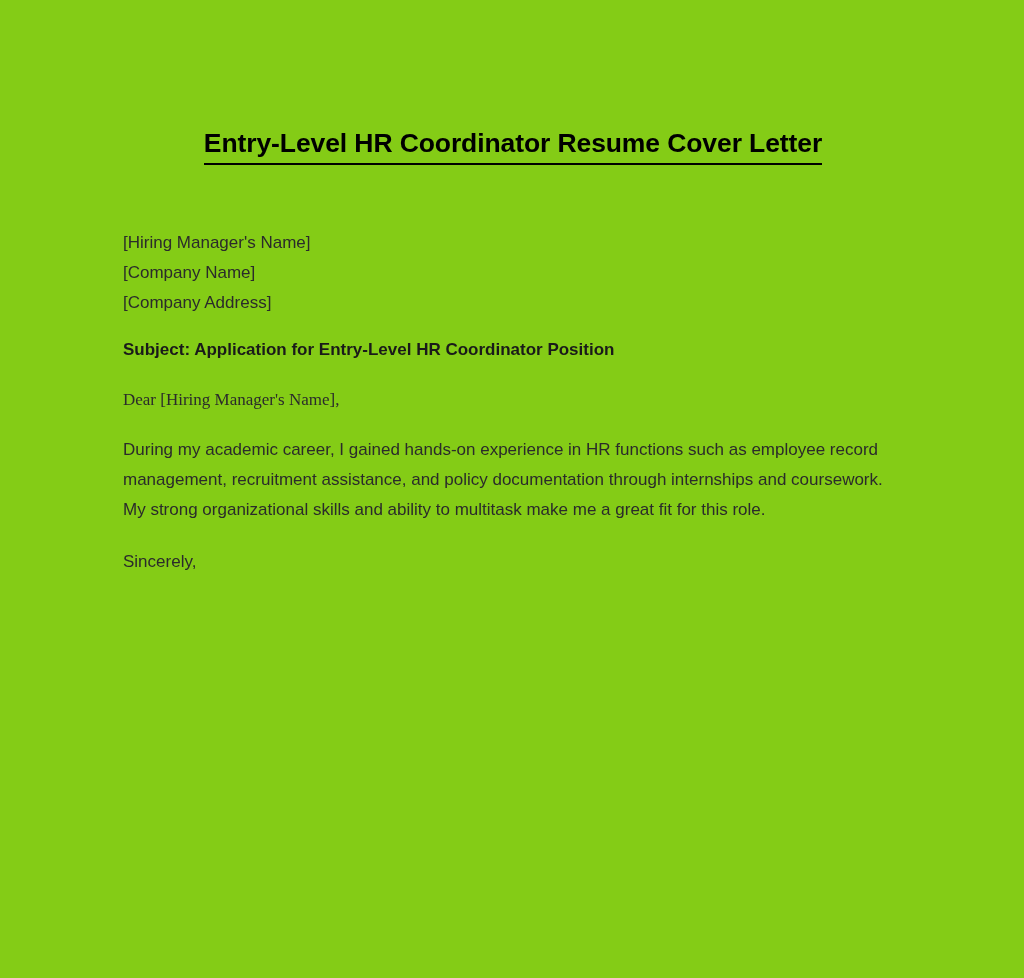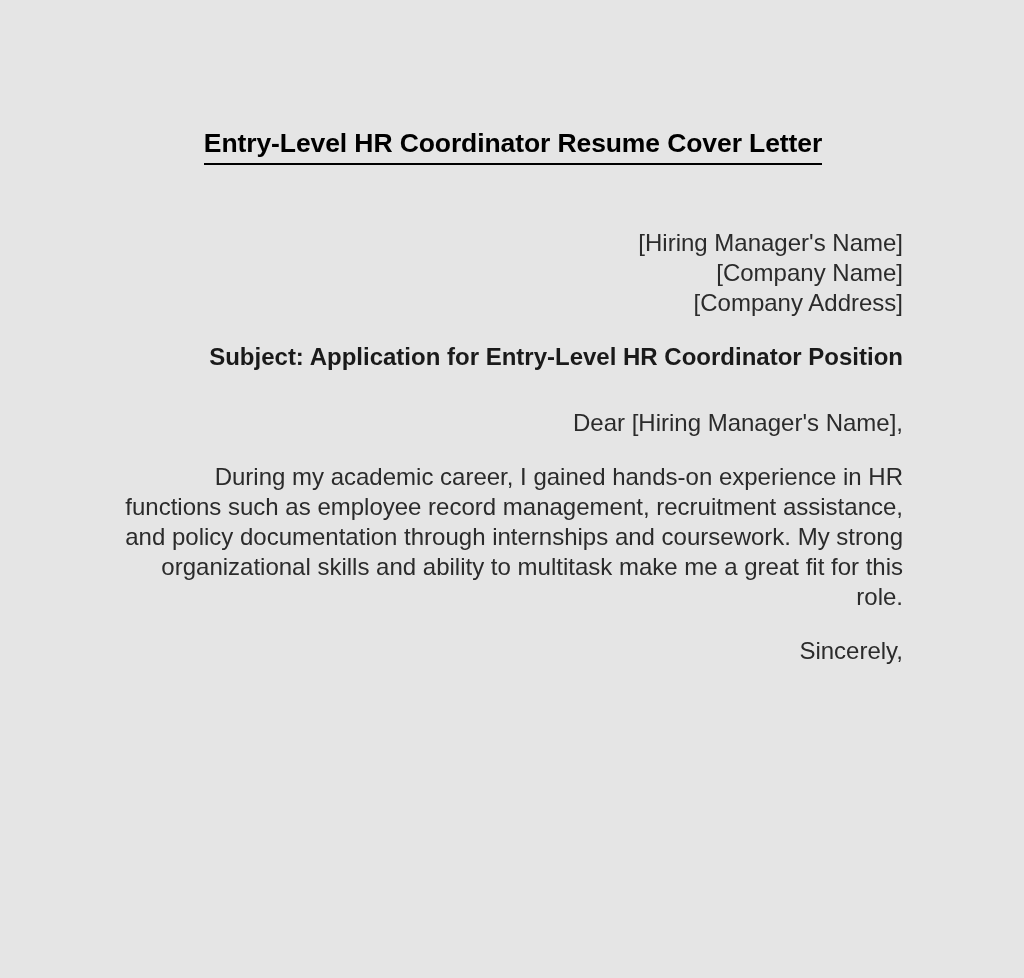--- a/index.html
+++ b/index.html
@@ -12,21 +12,21 @@
     height: 978px;
     font-family: "Liberation Sans", sans-serif;
     -webkit-font-smoothing: antialiased;
     overflow: hidden;
   }
 
   .page {
     position: relative;
     width: 1024px;
     height: 978px;
-    background: #e5e5e5;
+    background: #84cc16;
     box-sizing: border-box;
   }
 
   .doc-body {
     position: absolute;
     left: 123px;
     top: 0;
     width: 780px;
   }
 
@@ -42,40 +42,41 @@
     line-height: 1.2;
   }
   .doc-title .title-text {
     display: inline-block;
     border-bottom: 2.6px solid #000000;
     padding-bottom: 3px;
   }
 
   
   .block {
-    font-size: 24px;
+    font-size: 17px;
     line-height: 30px;
     color: #2b2b2b;
-    text-align: right;
+    text-align: left;
   }
 
   .address-block {
     margin-top: 63px;
   }
   .address-line {
     display: block;
   }
 
   .subject-line {
     font-weight: bold;
     color: #1a1a1a;
   }
 
   .salutation {
-    margin-top: 36px;
+    margin-top: 20px;
+    font-family: Liberation Serif, serif;
   }
 
   .para {
     margin-top: 20px;
   }
 
   .signoff {
     margin-top: 22px;
   }
   .signoff-line {

